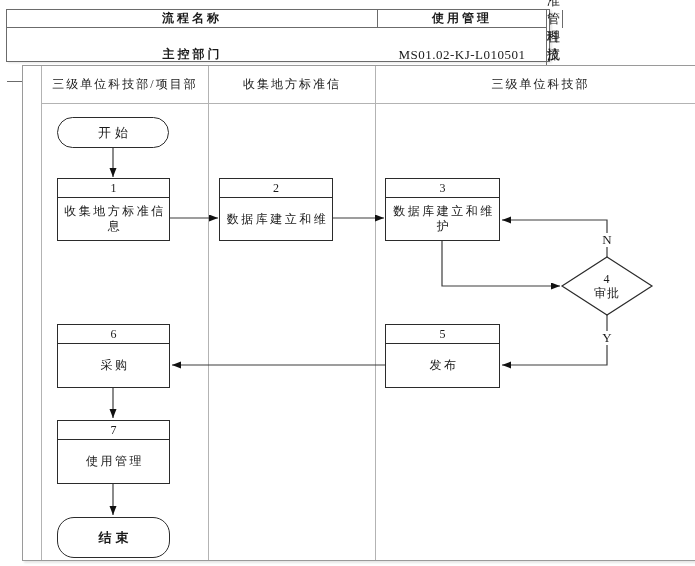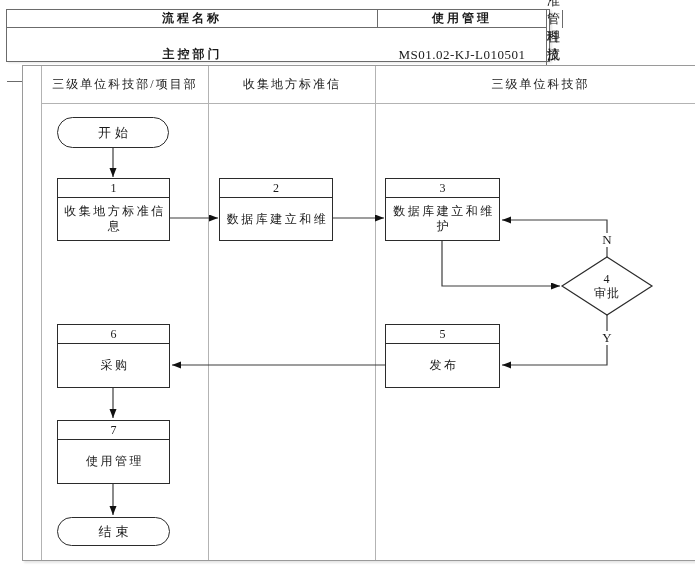--- a/index.html
+++ b/index.html
@@ -159,15 +159,15 @@
   <div class="node proc" style="left:57px;top:324px;width:113px;height:64px;">
     <div class="proc-num">6</div>
     <div class="proc-body">采购</div>
   </div>
 
   <div class="node proc" style="left:57px;top:420px;width:113px;height:64px;">
     <div class="proc-num">7</div>
     <div class="proc-body">使用管理</div>
   </div>
 
-  <div class="node oval" style="left:57px;top:517px;width:113px;height:29px;">结束</div>
+  <div class="node oval" style="left:57px;top:517px;width:113px;height:41px;font-weight:bold;">结束</div>
 
 </div>
 
 </body></html>

